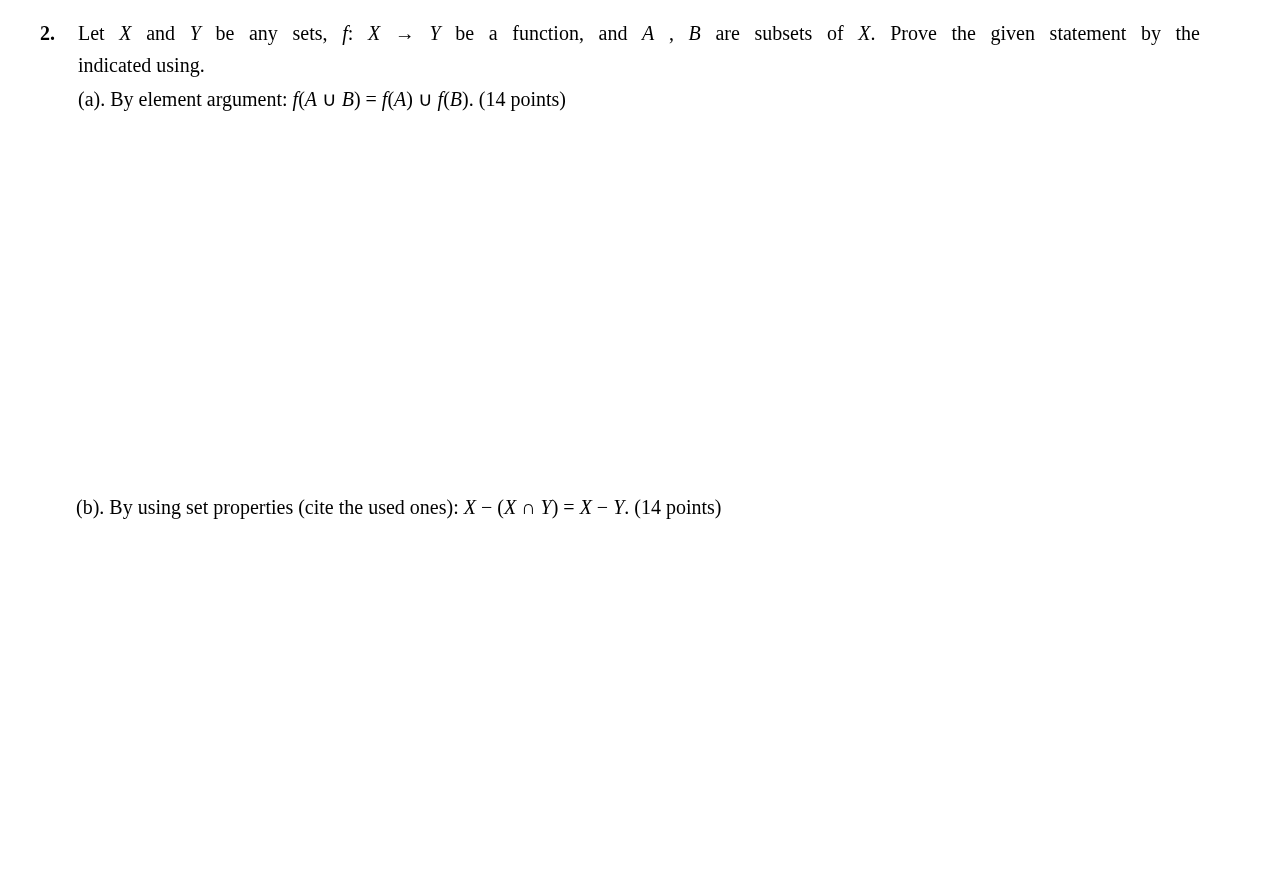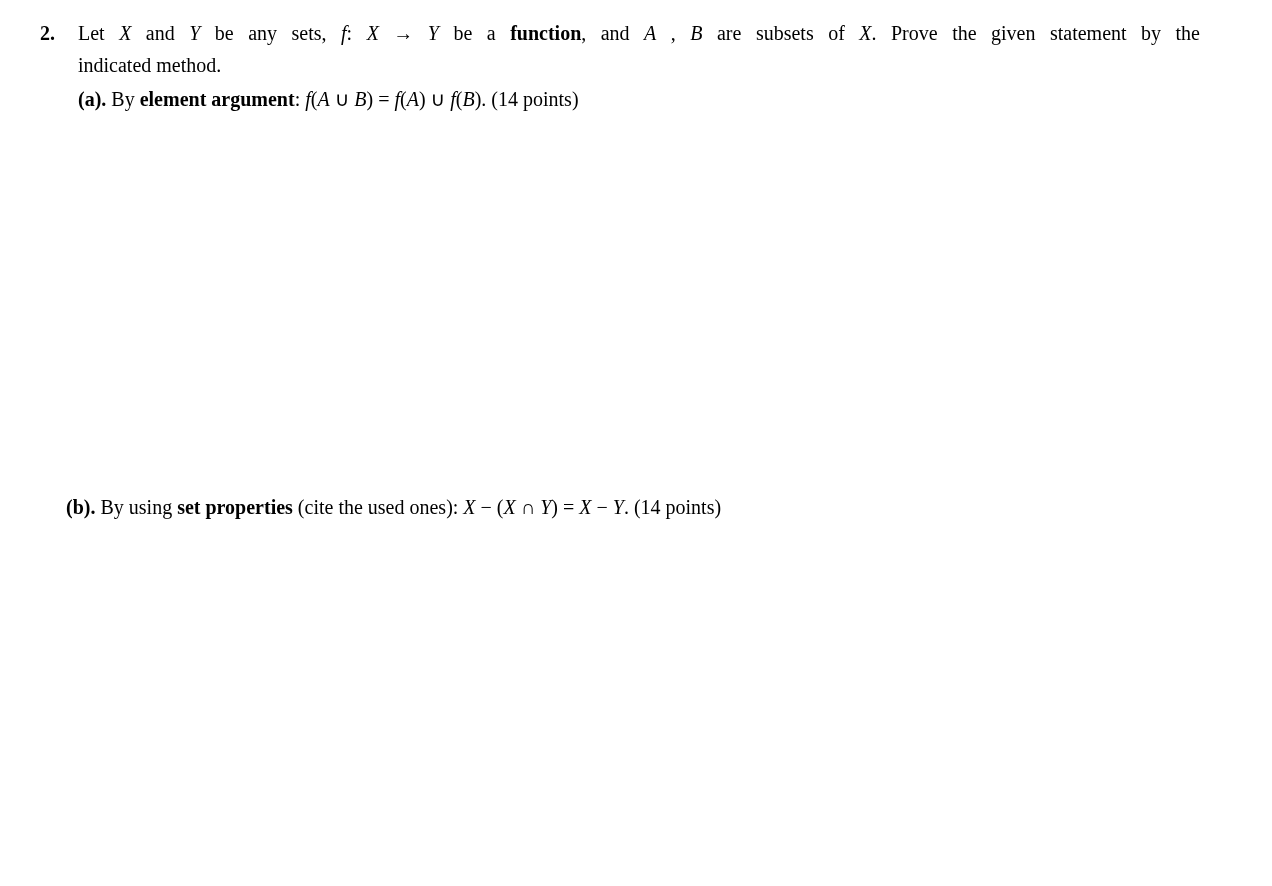--- a/index.html
+++ b/index.html
@@ -37,40 +37,40 @@
     }
     .intro-line-2 {
       text-align: left;
       margin-bottom: 2px;
     }
     .part-a {
       margin-top: 4px;
     }
     .part-b {
       margin-top: 378px;
-      margin-left: 26px;
+      margin-left: 36px;
     }
     .bold {
-      font-weight: bold;
+      font-weight: normal;
     }
     .italic {
       font-style: italic;
       font-family: "Times New Roman", Times, serif;
     }
   </style>
 </head>
 <body>
 
 <div class="problem">
   <div class="problem-number">2.</div>
   <div class="problem-body">
     <div class="intro-line">
       <span>Let </span><span class="italic">X</span><span> and </span><span class="italic">Y</span><span> be any sets, </span><span class="italic">f</span><span>: </span><span class="italic">X</span><span> → </span><span class="italic">Y</span><span> be a </span><span class="bold">function</span><span>, and  </span><span class="italic">A</span><span> ,  </span><span class="italic">B</span><span>  are subsets of </span><span class="italic">X</span><span>. Prove the given statement by the</span>
     </div>
-    <div class="intro-line-2">indicated method.</div>
+    <div class="intro-line-2">indicated using.</div>
     <div class="part-a">
       <span class="bold">(a).</span><span> By </span><span class="bold">element argument</span><span>: </span><span class="italic">f</span><span>(</span><span class="italic">A</span><span> ∪ </span><span class="italic">B</span><span>)</span><span> = </span><span class="italic">f</span><span>(</span><span class="italic">A</span><span>)</span><span> ∪ </span><span class="italic">f</span><span>(</span><span class="italic">B</span><span>)</span><span>. </span><span>(14 points)</span>
     </div>
   </div>
 </div>
 
 <div class="part-b">
   <span class="bold">(b).</span><span> By using </span><span class="bold">set properties</span><span> (cite the used ones): </span><span class="italic">X</span><span> − </span><span>(</span><span class="italic">X</span><span> ∩ </span><span class="italic">Y</span><span>)</span><span> = </span><span class="italic">X</span><span> − </span><span class="italic">Y</span><span>. </span><span>(14 points)</span>
 </div>
 

